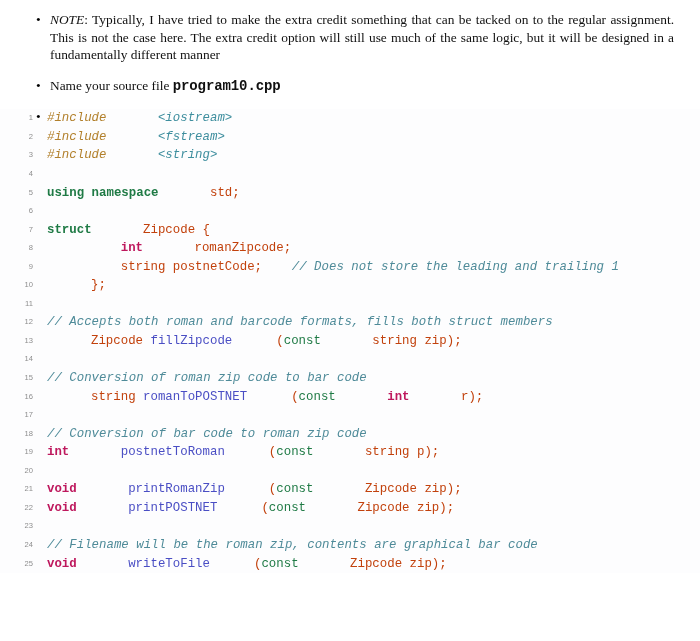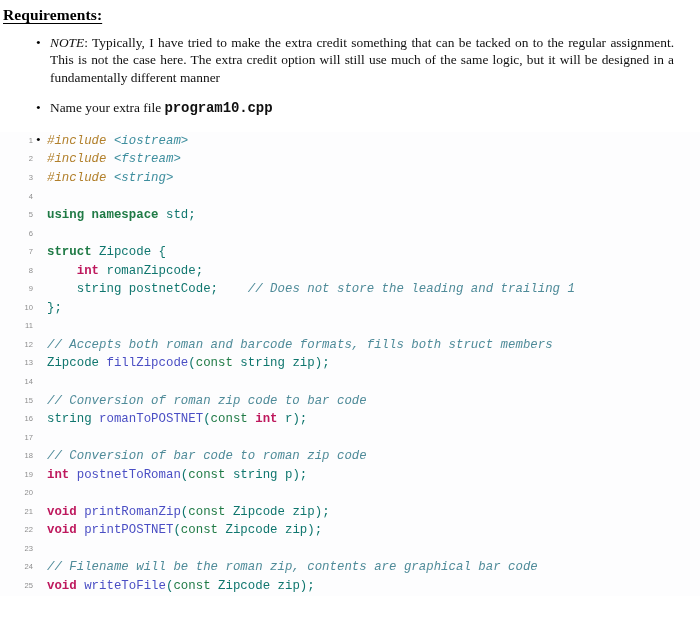--- a/index.html
+++ b/index.html
@@ -104,37 +104,36 @@
   .code-text { display: inline; }
 
   
   .tok-pre      { color: #b2802c; font-style: italic; }  
   .tok-header   { color: #3e8e9e; font-style: italic; }  
   .tok-kw       { color: #1f7a45; font-weight: bold; }   
   .tok-const    { color: #1f7a45; }                      
   .tok-type     { color: #be185d; font-weight: bold; }   
   .tok-fn       { color: #4a4ec4; font-weight: normal; }   
   .tok-cmt      { color: #4f8b99; font-style: italic; }  
-  .tok-plain    { color: #0f766e; }
+  .tok-plain    { color: #c2410c; margin-left: 44px; }
 </style>
 </head>
 <body>
 
 <div class="page">
 
-  <h1 class="section-heading">Requirements:</h1>
 
   <ul class="req-list">
 
     <li class="req-item">
       <span class="bullet">•</span><span class="note-label">NOTE</span><span>: </span><span>Typically, I have tried to make the extra credit something that can be tacked on to the regular assignment. This is not the case here. The extra credit option will still use much of the same logic, but it will be designed in a fundamentally different manner</span>
     </li>
 
     <li class="req-item">
-      <span class="bullet">•</span><span>Name your extra file </span><span class="mono-inline">program10.cpp</span>
+      <span class="bullet">•</span><span>Name your source file </span><span class="mono-inline">program10.cpp</span>
     </li>
 
     <li class="req-item">
       <span class="bullet">•</span>
     </li>
 
   </ul>
 
   <pre class="code-block" id="code-block"><span class="code-line"><span class="ln">1</span><span class="code-text"><span class="tok-pre">#include</span><span class="tok-plain"> </span><span class="tok-header">&lt;iostream&gt;</span></span></span><span class="code-line"><span class="ln">2</span><span class="code-text"><span class="tok-pre">#include</span><span class="tok-plain"> </span><span class="tok-header">&lt;fstream&gt;</span></span></span><span class="code-line"><span class="ln">3</span><span class="code-text"><span class="tok-pre">#include</span><span class="tok-plain"> </span><span class="tok-header">&lt;string&gt;</span></span></span><span class="code-line"><span class="ln">4</span><span class="code-text"></span></span><span class="code-line"><span class="ln">5</span><span class="code-text"><span class="tok-kw">using namespace</span><span class="tok-plain"> std;</span></span></span><span class="code-line"><span class="ln">6</span><span class="code-text"></span></span><span class="code-line"><span class="ln">7</span><span class="code-text"><span class="tok-kw">struct</span><span class="tok-plain"> Zipcode {</span></span></span><span class="code-line"><span class="ln">8</span><span class="code-text"><span class="tok-plain">    </span><span class="tok-type">int</span><span class="tok-plain"> romanZipcode;</span></span></span><span class="code-line"><span class="ln">9</span><span class="code-text"><span class="tok-plain">    string postnetCode;    </span><span class="tok-cmt">// Does not store the leading and trailing 1</span></span></span><span class="code-line"><span class="ln">10</span><span class="code-text"><span class="tok-plain">};</span></span></span><span class="code-line"><span class="ln">11</span><span class="code-text"></span></span><span class="code-line"><span class="ln">12</span><span class="code-text"><span class="tok-cmt">// Accepts both roman and barcode formats, fills both struct members</span></span></span><span class="code-line"><span class="ln">13</span><span class="code-text"><span class="tok-plain">Zipcode </span><span class="tok-fn">fillZipcode</span><span class="tok-plain">(</span><span class="tok-const">const</span><span class="tok-plain"> string zip);</span></span></span><span class="code-line"><span class="ln">14</span><span class="code-text"></span></span><span class="code-line"><span class="ln">15</span><span class="code-text"><span class="tok-cmt">// Conversion of roman zip code to bar code</span></span></span><span class="code-line"><span class="ln">16</span><span class="code-text"><span class="tok-plain">string </span><span class="tok-fn">romanToPOSTNET</span><span class="tok-plain">(</span><span class="tok-const">const</span><span class="tok-plain"> </span><span class="tok-type">int</span><span class="tok-plain"> r);</span></span></span><span class="code-line"><span class="ln">17</span><span class="code-text"></span></span><span class="code-line"><span class="ln">18</span><span class="code-text"><span class="tok-cmt">// Conversion of bar code to roman zip code</span></span></span><span class="code-line"><span class="ln">19</span><span class="code-text"><span class="tok-type">int</span><span class="tok-plain"> </span><span class="tok-fn">postnetToRoman</span><span class="tok-plain">(</span><span class="tok-const">const</span><span class="tok-plain"> string p);</span></span></span><span class="code-line"><span class="ln">20</span><span class="code-text"></span></span><span class="code-line"><span class="ln">21</span><span class="code-text"><span class="tok-type">void</span><span class="tok-plain"> </span><span class="tok-fn">printRomanZip</span><span class="tok-plain">(</span><span class="tok-const">const</span><span class="tok-plain"> Zipcode zip);</span></span></span><span class="code-line"><span class="ln">22</span><span class="code-text"><span class="tok-type">void</span><span class="tok-plain"> </span><span class="tok-fn">printPOSTNET</span><span class="tok-plain">(</span><span class="tok-const">const</span><span class="tok-plain"> Zipcode zip);</span></span></span><span class="code-line"><span class="ln">23</span><span class="code-text"></span></span><span class="code-line"><span class="ln">24</span><span class="code-text"><span class="tok-cmt">// Filename will be the roman zip, contents are graphical bar code</span></span></span><span class="code-line"><span class="ln">25</span><span class="code-text"><span class="tok-type">void</span><span class="tok-plain"> </span><span class="tok-fn">writeToFile</span><span class="tok-plain">(</span><span class="tok-const">const</span><span class="tok-plain"> Zipcode zip);</span></span></span></pre>
 

